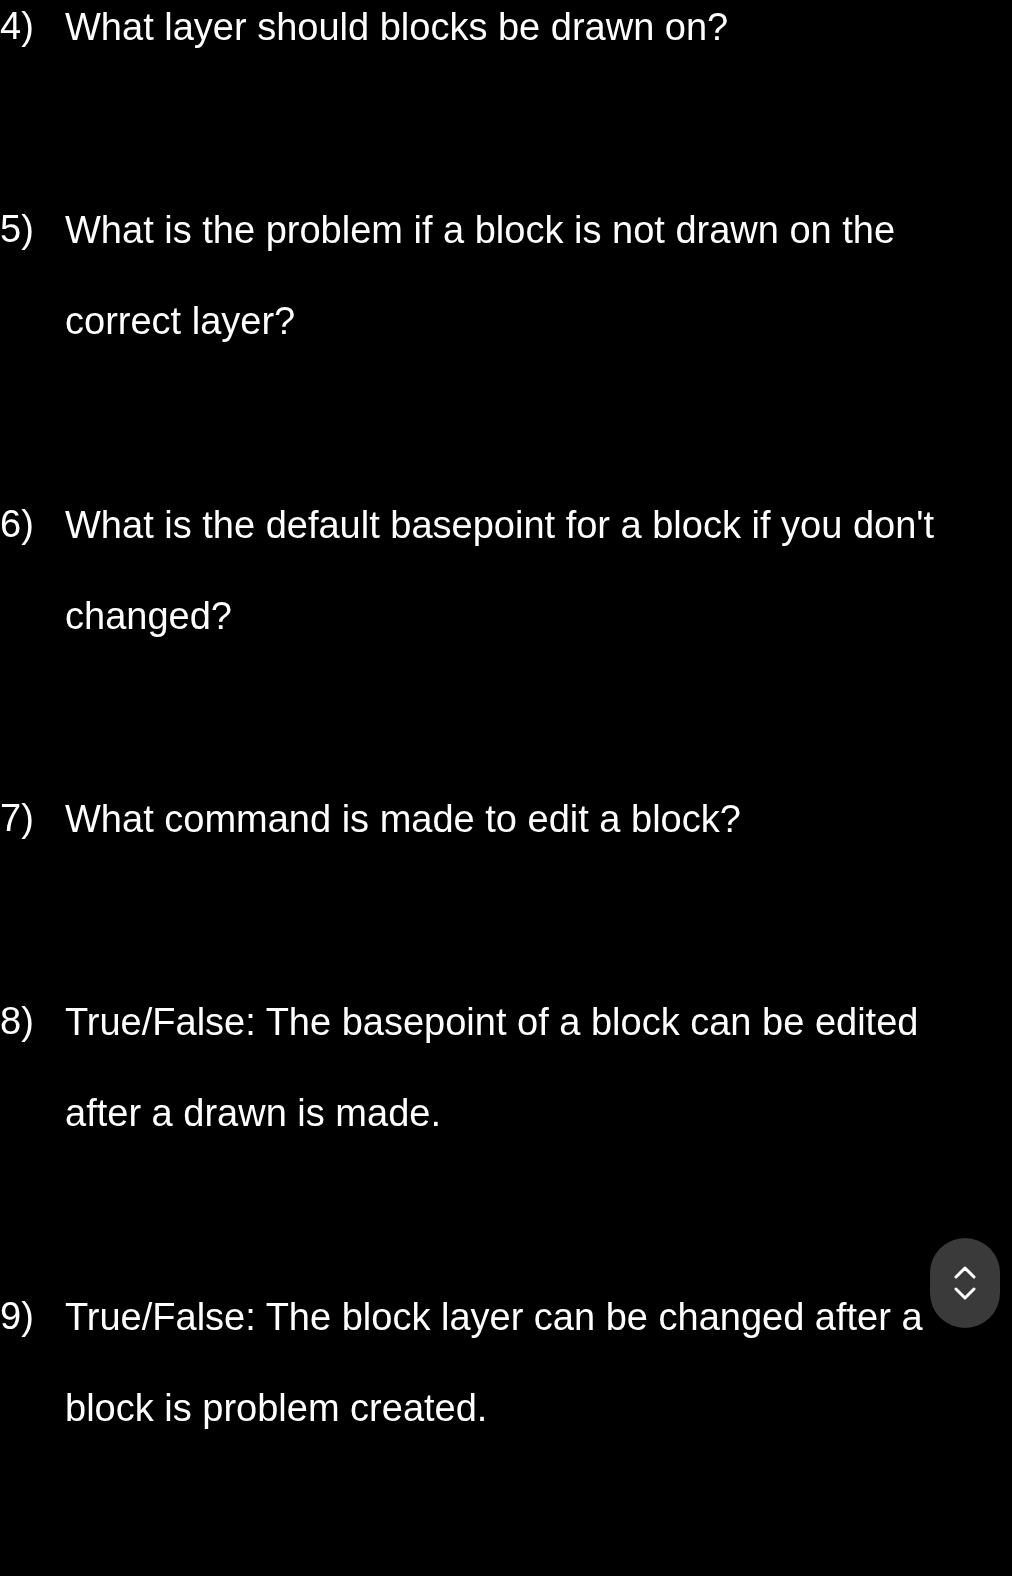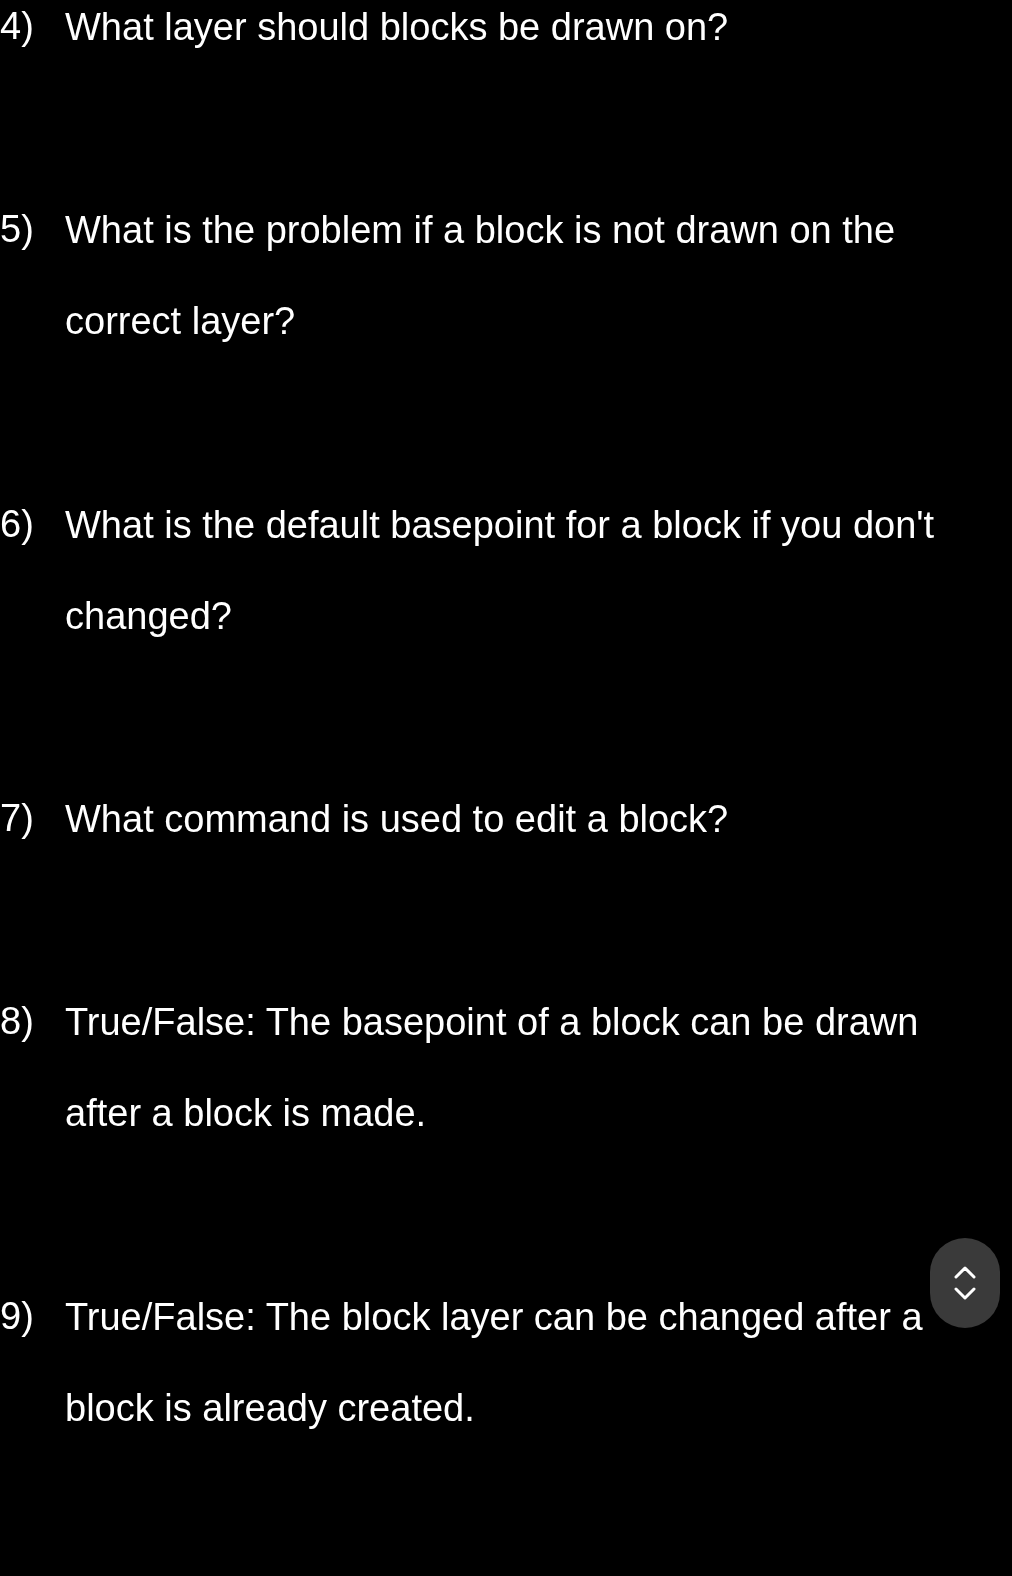--- a/index.html
+++ b/index.html
@@ -71,29 +71,29 @@
   <div class="question-item">
     <div class="question-number">5)</div>
     <div class="question-text">What is the problem if a block is not drawn on the correct layer?</div>
   </div>
   <div class="question-item">
     <div class="question-number">6)</div>
     <div class="question-text">What is the default basepoint for a block if you don't changed?</div>
   </div>
   <div class="question-item">
     <div class="question-number">7)</div>
-    <div class="question-text">What command is used to edit a block?</div>
+    <div class="question-text">What command is made to edit a block?</div>
   </div>
   <div class="question-item">
     <div class="question-number">8)</div>
-    <div class="question-text">True/False: The basepoint of a block can be drawn after a block is made.</div>
+    <div class="question-text">True/False: The basepoint of a block can be edited after a drawn is made.</div>
   </div>
   <div class="question-item">
     <div class="question-number">9)</div>
-    <div class="question-text">True/False: The block layer can be changed after a block is already created.</div>
+    <div class="question-text">True/False: The block layer can be changed after a block is problem created.</div>
   </div>
 </div>
 
 <div class="nav-button">
   <svg class="nav-icon" viewBox="0 0 22 14" fill="none">
     <path d="M2 12 L11 3 L20 12" stroke="#ffffff" stroke-width="3" stroke-linecap="round" stroke-linejoin="round"></path>
   </svg>
   <svg class="nav-icon" viewBox="0 0 22 14" fill="none">
     <path d="M2 2 L11 11 L20 2" stroke="#ffffff" stroke-width="3" stroke-linecap="round" stroke-linejoin="round"></path>
   </svg>

